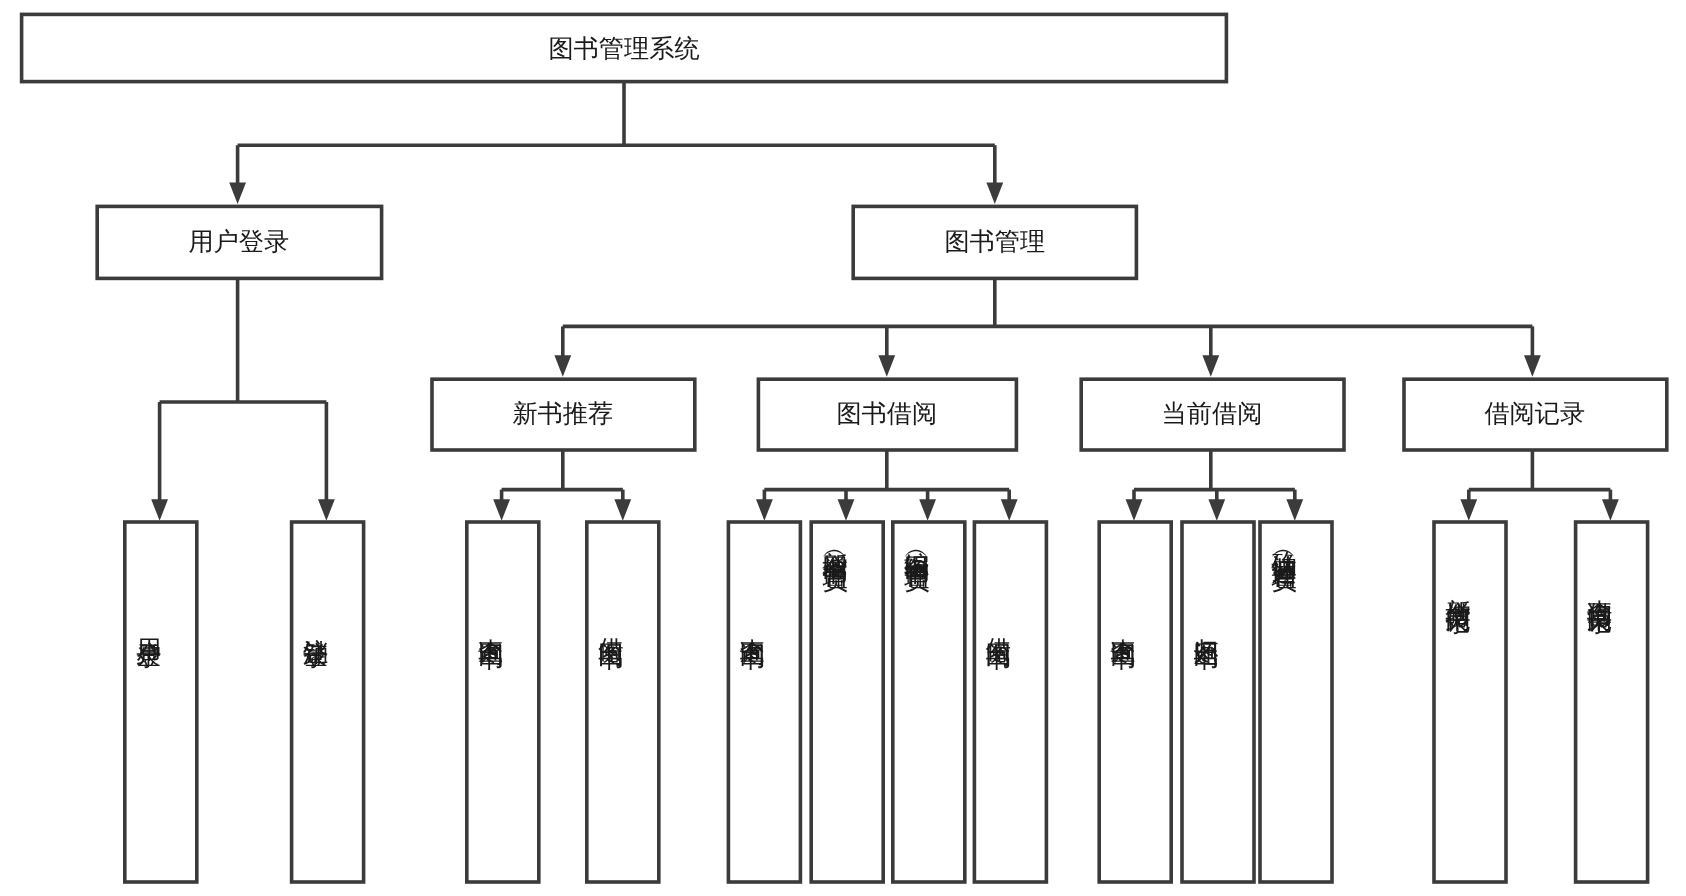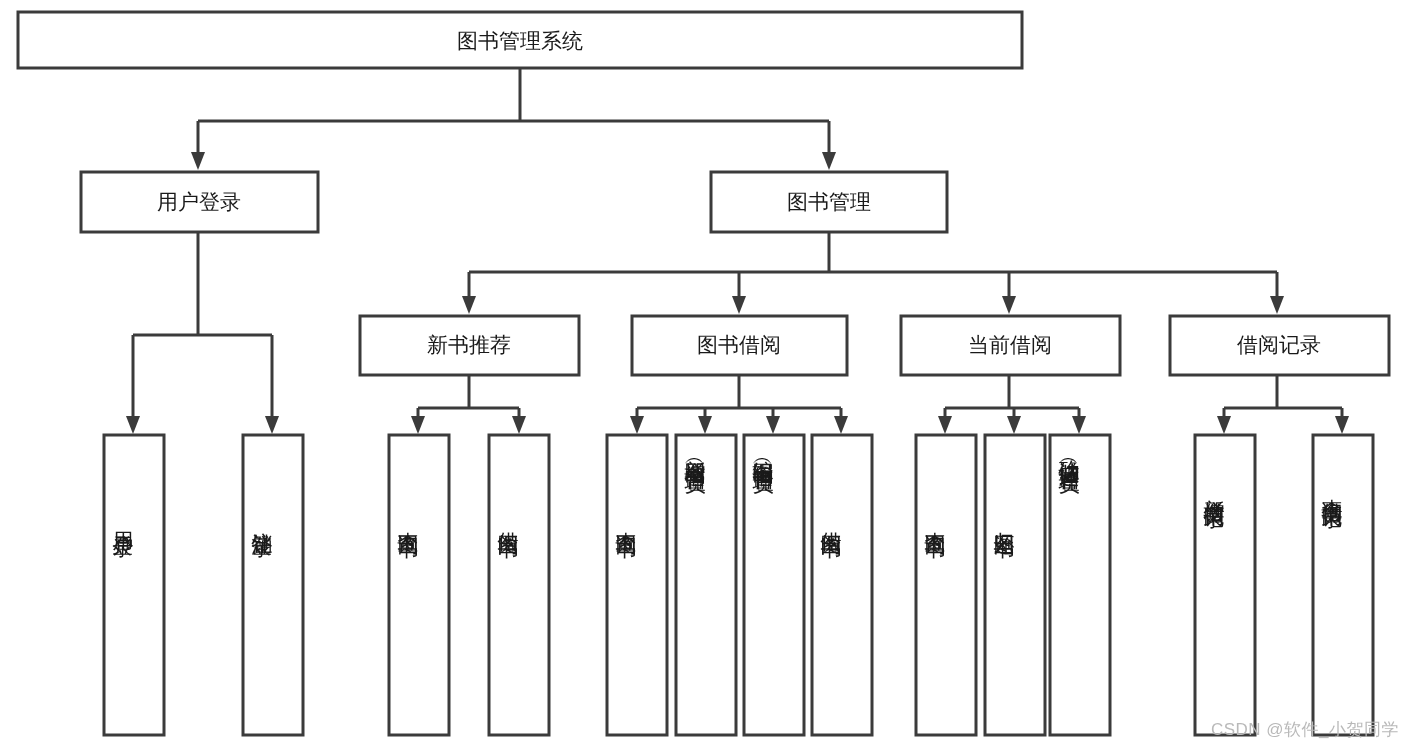--- a/index.html
+++ b/index.html
@@ -207,15 +207,14 @@
   <div class="node-label-v" style="left:753px; top:443px;">编辑图书（管理员）</div>
   <div class="node-label-v" style="left:821px; top:515px;">借阅图书</div>
 
   <div class="node-label-v" style="left:925px; top:515px;">查询图书</div>
   <div class="node-label-v" style="left:994px; top:515px;">归还图书</div>
   <div class="node-label-v" style="left:1059px; top:443px;">确认归还（管理员）</div>
 
   <div class="node-label-v" style="left:1204px; top:482px;">新增借阅记录</div>
   <div class="node-label-v" style="left:1322px; top:482px;">查询借阅记录</div>
 
-  <div class="watermark">CSDN @软件_小贺同学</div>
 
 </div>
 
 </body></html>

